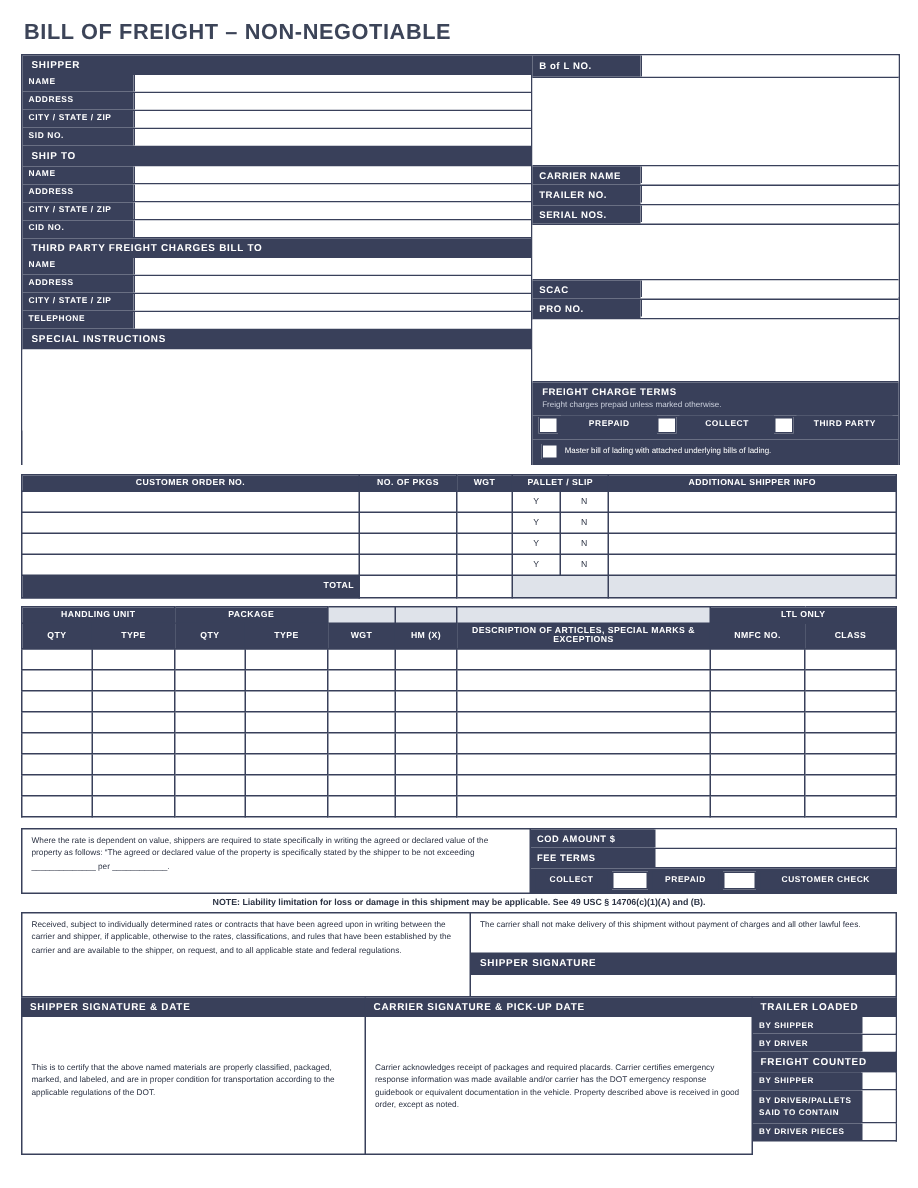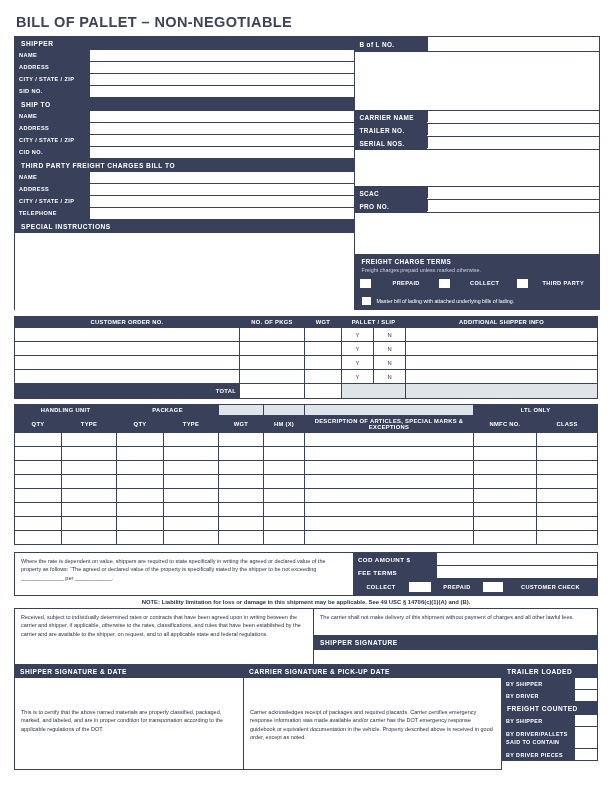--- a/index.html
+++ b/index.html
@@ -34,21 +34,21 @@
   .hcell{background:#39405a;color:#fff;font-weight:bold;font-size:6px;text-align:center;letter-spacing:.3px;padding:3px 2px;}
   .shade{background:#dfe3ea;}
   .emptyrow td{height:9px;}
   .noteline{font-size:5.9px;font-weight:bold;text-align:center;padding:3px 0;}
 </style>
 </head>
 <body>
 
 <div class="page">
 
-  <div class="title">BILL OF PALLET – NON-NEGOTIABLE</div>
+  <div class="title">BILL OF FREIGHT – NON-NEGOTIABLE</div>
 
   <div class="sec b" style="border-bottom:0;">
 
     <div class="left" style="border-right:1px solid #39405a;">
 
       <div class="barlbl">SHIPPER</div>
       <div class="row">
           <div class="lcellname lbl">NAME</div>
           <div class="lcellval" style="height:11px;"></div>
         </div>

